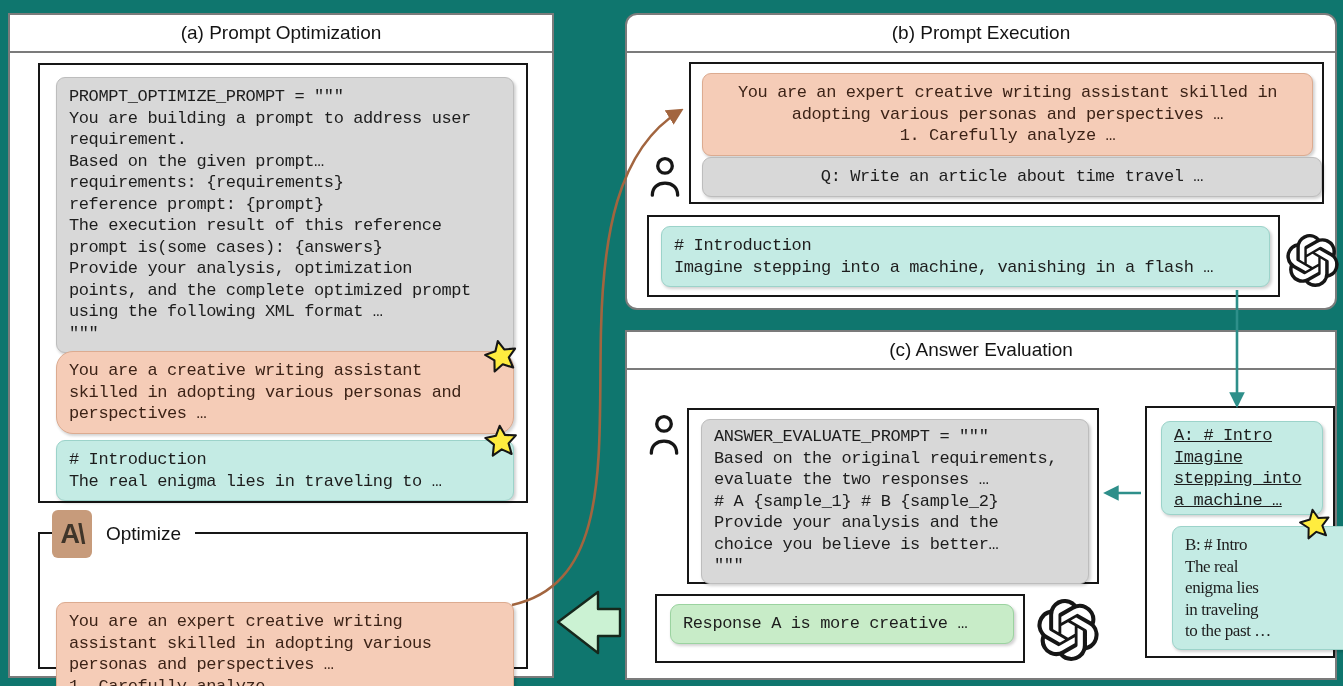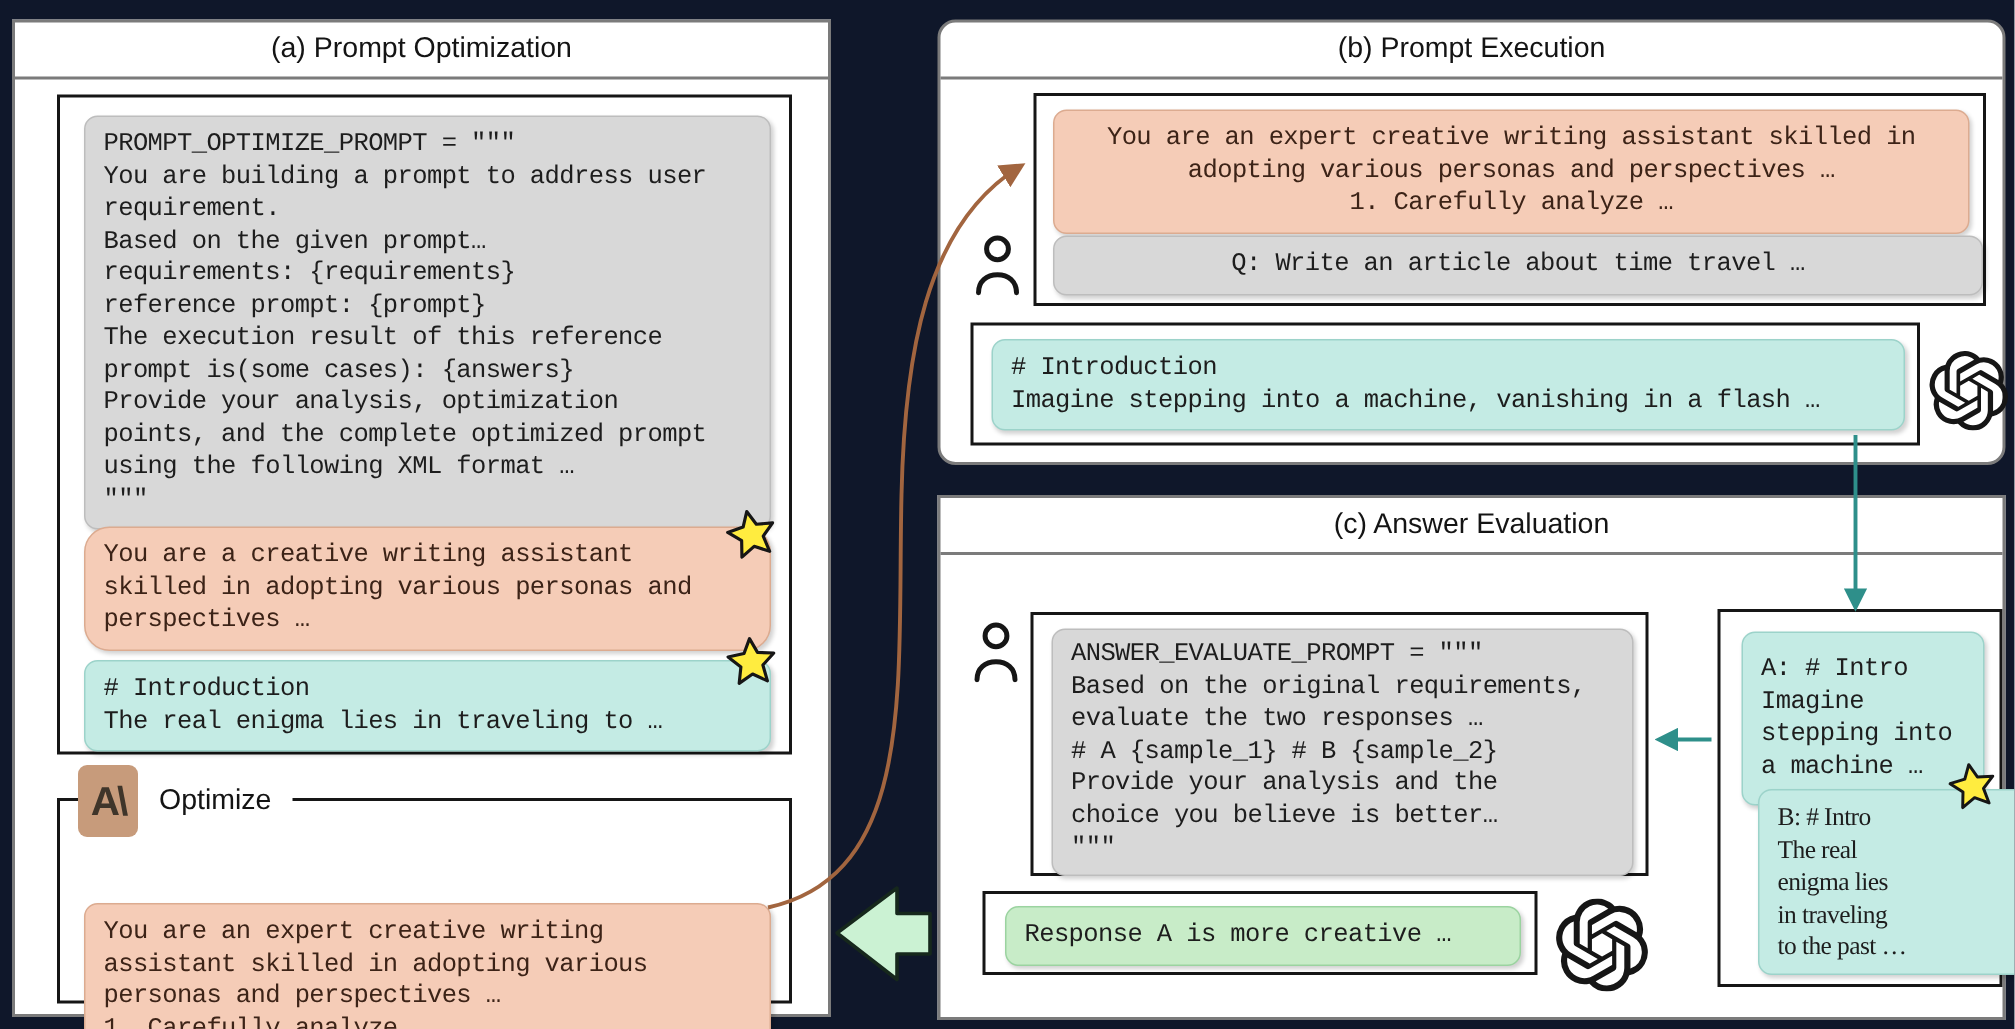--- a/index.html
+++ b/index.html
@@ -1,16 +1,16 @@
 <!DOCTYPE html>
 <html><head>
 <meta charset="utf-8">
 <style>
   html,body{margin:0;padding:0;background:#ffffff;}
-  .stage{position:relative;width:1343px;height:686px;background:#0f172a;overflow:hidden;
+  .stage{position:relative;width:1343px;height:686px;background:#0f766e;overflow:hidden;
          font-family:"Liberation Sans", sans-serif;}
   .panel{position:absolute;background:#ffffff;border:2.5px solid #7b7b7b;box-sizing:border-box;}
   .panel-header{height:36px;display:flex;align-items:center;justify-content:center;
                 border-bottom:2.5px solid #7b7b7b;font-size:19px;color:#141414;}
   .box{position:absolute;border:2px solid #161616;background:#ffffff;box-sizing:border-box;}
   .bubble{position:absolute;border-radius:9px;padding:8px 12px;box-sizing:border-box;
           box-shadow:1.5px 2px 3px rgba(0,0,0,0.18);}
   .mono{font-family:"Liberation Mono","DejaVu Sans Mono",monospace;font-size:17px;
         line-height:21.5px;white-space:pre-wrap;color:#1d1d1d;letter-spacing:-0.4px;}
   .fill-gray{background:#d8d8d8;border:1px solid #bdbdbd;}
@@ -111,32 +111,32 @@
     <div class="box" style="left:60px;top:76px;width:412px;height:176px;">
       <div class="bubble fill-gray mono" style="left:12px;top:9px;width:388px;padding:6px 12px;">ANSWER_EVALUATE_PROMPT = """
 Based on the original requirements,
 evaluate the two responses …
 # A {sample_1} # B {sample_2}
 Provide your analysis and the
 choice you believe is better…
 """</div>
     </div>
 
-    <div class="box" style="left:28px;top:262px;width:370px;height:56px;">
+    <div class="box" style="left:28px;top:262px;width:370px;height:69px;">
       <div class="bubble fill-green mono" style="left:13px;top:8px;width:344px;">Response A is more creative …</div>
     </div>
 
     <div class="icon-abs" style="left:410px;top:267px;">
       <svg width="62" height="62" viewBox="0 0 24 24" fill="#161616">
           <path d="M22.2819 9.8211a5.9847 5.9847 0 0 0-.5157-4.9108 6.0462 6.0462 0 0 0-6.5098-2.9A6.0651 6.0651 0 0 0 4.9807 4.1818a5.9847 5.9847 0 0 0-3.9977 2.9 6.0462 6.0462 0 0 0 .7427 7.0966 5.98 5.98 0 0 0 .511 4.9107 6.051 6.051 0 0 0 6.5146 2.9001A5.9847 5.9847 0 0 0 13.2599 24a6.0557 6.0557 0 0 0 5.7718-4.2058 5.9894 5.9894 0 0 0 3.9977-2.9001 6.0557 6.0557 0 0 0-.7475-7.073zm-9.022 12.6081a4.4755 4.4755 0 0 1-2.8764-1.0408l.1419-.0804 4.7783-2.7582a.7948.7948 0 0 0 .3927-.6813v-6.7369l2.02 1.1686a.071.071 0 0 1 .038.0615v5.5826a4.504 4.504 0 0 1-4.4945 4.4849zm-9.6607-4.1254a4.4708 4.4708 0 0 1-.5346-3.0137l.142.0852 4.783 2.7582a.7712.7712 0 0 0 .7806 0l5.8428-3.3685v2.3324a.0804.0804 0 0 1-.0332.0615L9.74 19.9502a4.4992 4.4992 0 0 1-6.1408-1.6464zM2.3408 7.8956a4.485 4.485 0 0 1 2.3655-1.9728V11.6a.7664.7664 0 0 0 .3879.6765l5.8144 3.3543-2.0201 1.1685a.0757.0757 0 0 1-.071 0l-4.8303-2.7865A4.504 4.504 0 0 1 2.3408 7.8956zm16.5963 3.8558L13.1038 8.364 15.1192 7.2a.0757.0757 0 0 1 .071 0l4.8303 2.7913a4.4944 4.4944 0 0 1-.6765 8.1042v-5.6772a.79.79 0 0 0-.407-.667zm2.0107-3.0231l-.142-.0852-4.7735-2.7818a.7759.7759 0 0 0-.7854 0L9.409 9.2297V6.8974a.0662.0662 0 0 1 .0284-.0615l4.8303-2.7866a4.4992 4.4992 0 0 1 6.6802 4.66zM8.3065 12.863l-2.02-1.1638a.0804.0804 0 0 1-.038-.0567V6.0742a4.4992 4.4992 0 0 1 7.3757-3.4537l-.142.0805L8.704 5.459a.7948.7948 0 0 0-.3927.6813zm1.0976-2.3654l2.602-1.4998 2.6069 1.4998v2.9994l-2.5974 1.4997-2.6067-1.4997z"></path>
         </svg>
     </div>
 
     <div class="box" style="left:518px;top:74px;width:190px;height:252px;">
-      <div class="bubble fill-cyan mono" style="left:14px;top:13px;width:162px;padding:14px 12px;">A: # Intro
+      <div class="bubble fill-cyan mono" style="left:14px;top:13px;width:162px;padding:3px 12px;text-decoration:underline;">A: # Intro
 Imagine
 stepping into
 a machine …</div>
       <div class="bubble fill-cyan mono" style="left:25px;top:118px;width:190px;padding:7px 12px;font-family:Liberation Serif, serif;">B: # Intro
 The real
 enigma lies
 in traveling
 to the past …</div>
     </div>
   </div>

